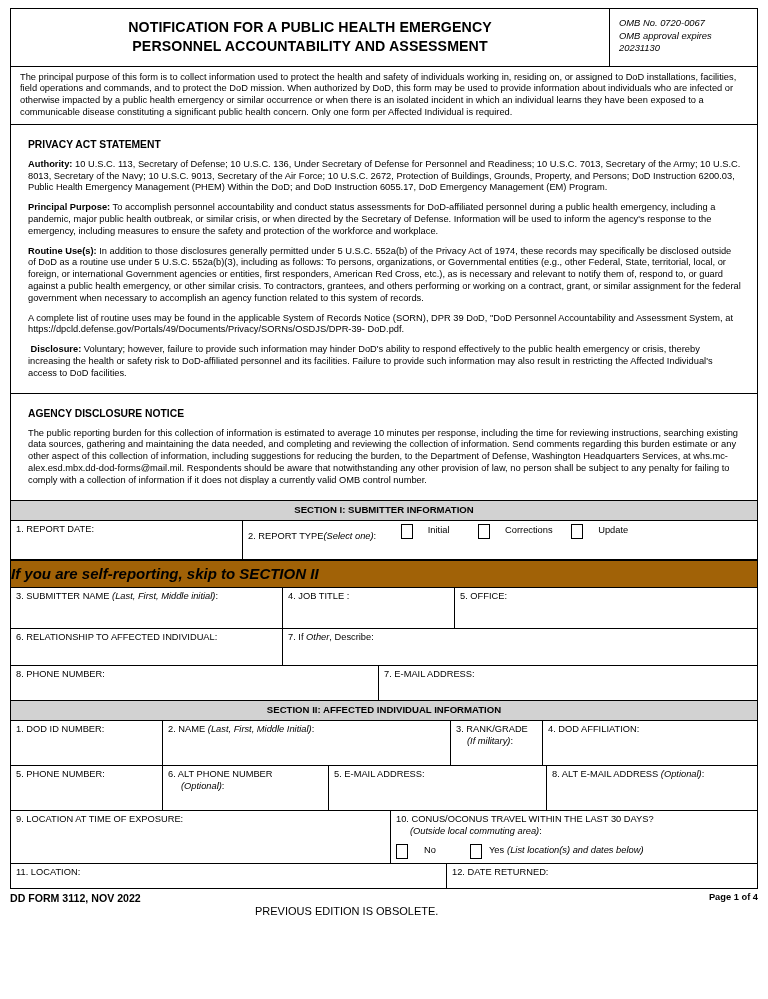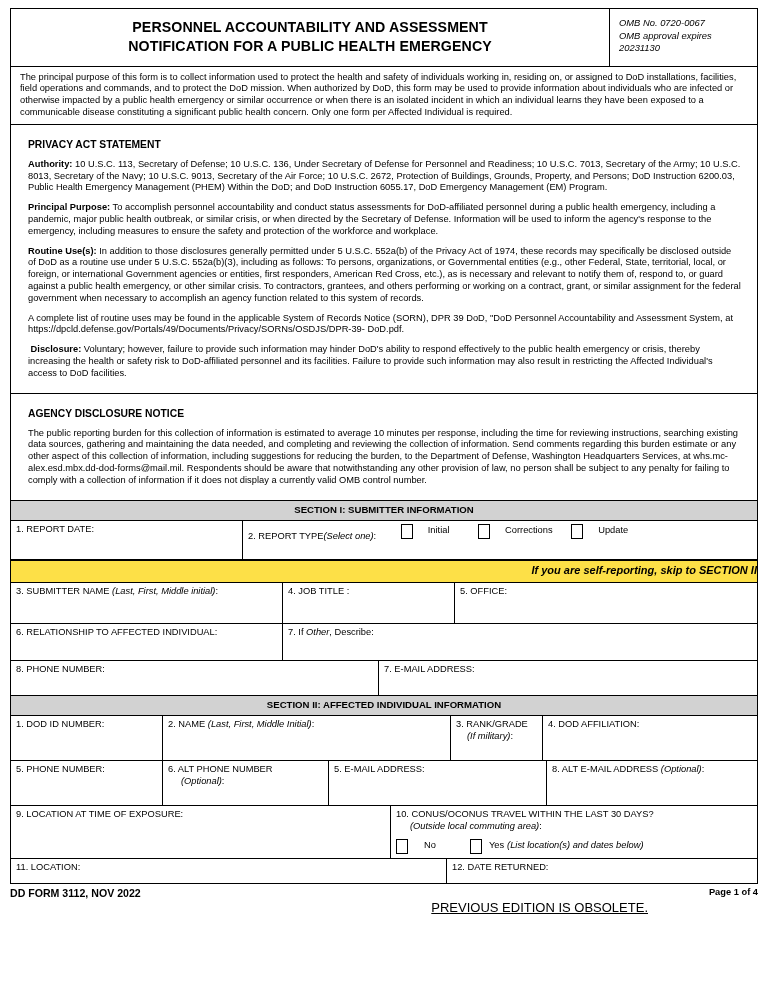--- a/index.html
+++ b/index.html
@@ -79,24 +79,24 @@
   .banner {
     background: #d2d2d2;
     text-align: center;
     font-weight: bold;
     font-size: 9.6px;
     padding: 3.5px 0 3.5px 0;
     border-top: 1.4px solid #000;
     border-bottom: 1.4px solid #000;
   }
   .subbanner {
-    background: #fde047;
-    text-align: right;
+    background: #a16207;
+    text-align: left;
     font-weight: bold;
-    font-size: 11px;
+    font-size: 15px;
     font-style: italic;
     padding: 3.5px 0 3.5px 0;
     border-top: 1.2px solid #000;
     border-bottom: 1.2px solid #000;
   }
 
   
   .frow {
     display: flex;
     border-bottom: 1.2px solid #000;
@@ -141,34 +141,34 @@
   .opt-row .gap { width: 34px; }
 
   
   .footer {
     display: flex;
     align-items: flex-start;
     margin-top: 3px;
     font-size: 10.6px;
   }
   .footer .f-left { font-weight: bold; width: 245px; }
-  .footer .f-mid { flex: 1 1 auto; text-align: right; font-size: 13px; padding-top: 13px; text-decoration: underline; }
+  .footer .f-mid { flex: 1 1 auto; text-align: left; font-size: 11px; padding-top: 13px; }
   .footer .f-right { width: 110px; text-align: right; font-weight: bold; font-size: 9.3px; }
 </style>
 </head>
 <body>
 
 <div class="page">
 
   <div class="form-frame">
 
     <div class="header-row">
       <div class="header-title">
+        <div>NOTIFICATION FOR A PUBLIC HEALTH EMERGENCY</div>
         <div>PERSONNEL ACCOUNTABILITY AND ASSESSMENT</div>
-        <div>NOTIFICATION FOR A PUBLIC HEALTH EMERGENCY</div>
       </div>
       <div class="header-omb">
         <div>OMB No. 0720-0067</div>
         <div>OMB approval expires</div>
         <div>20231130</div>
       </div>
     </div>
 
     <div class="block rule">
       <p>The principal purpose of this form is to collect information used to protect the health and safety of individuals working in, residing on, or assigned to DoD installations, facilities, field operations and commands, and to protect the DoD mission. When authorized by DoD, this form may be used to provide information about individuals who are infected or otherwise impacted by a public health emergency or similar occurrence or when there is an isolated incident in which an individual learns they have been exposed to a communicable disease constituting a significant public health concern. Only one form per Affected Individual is required.</p>

